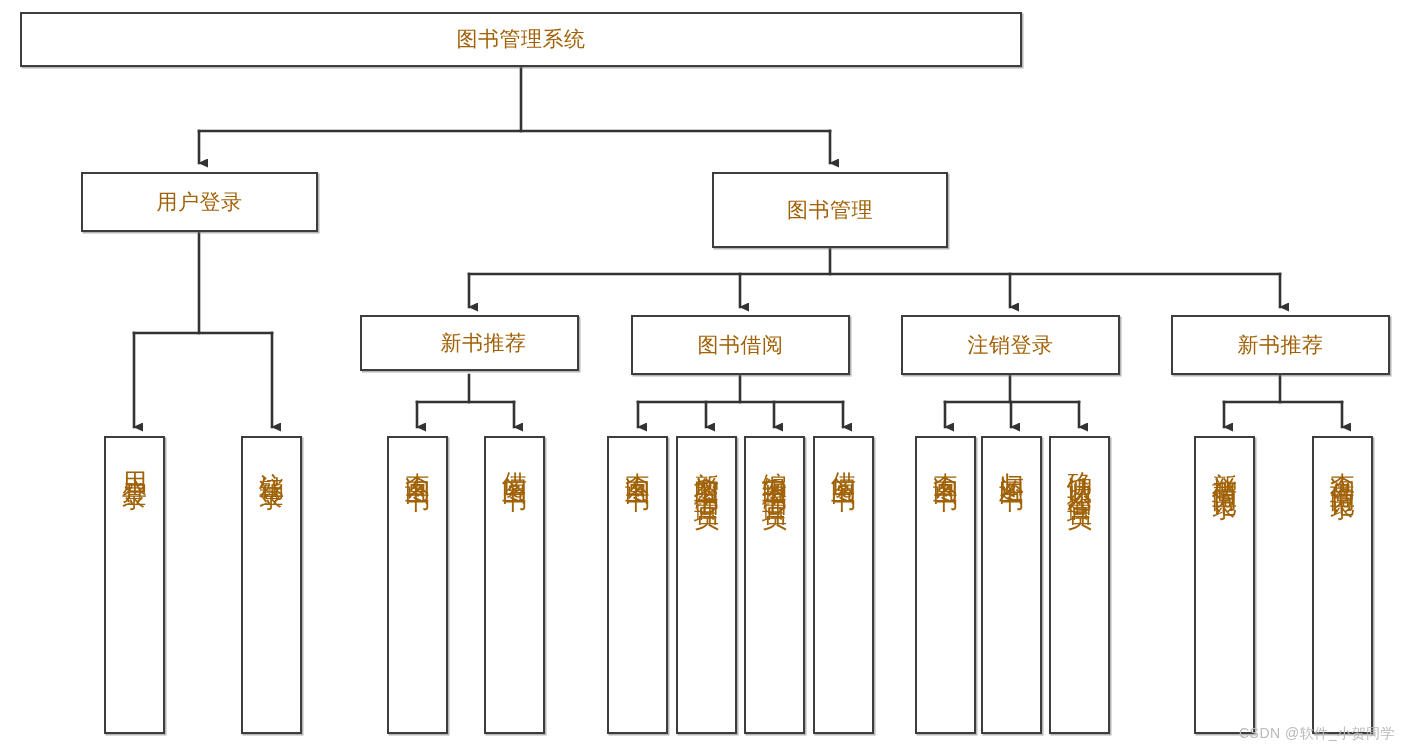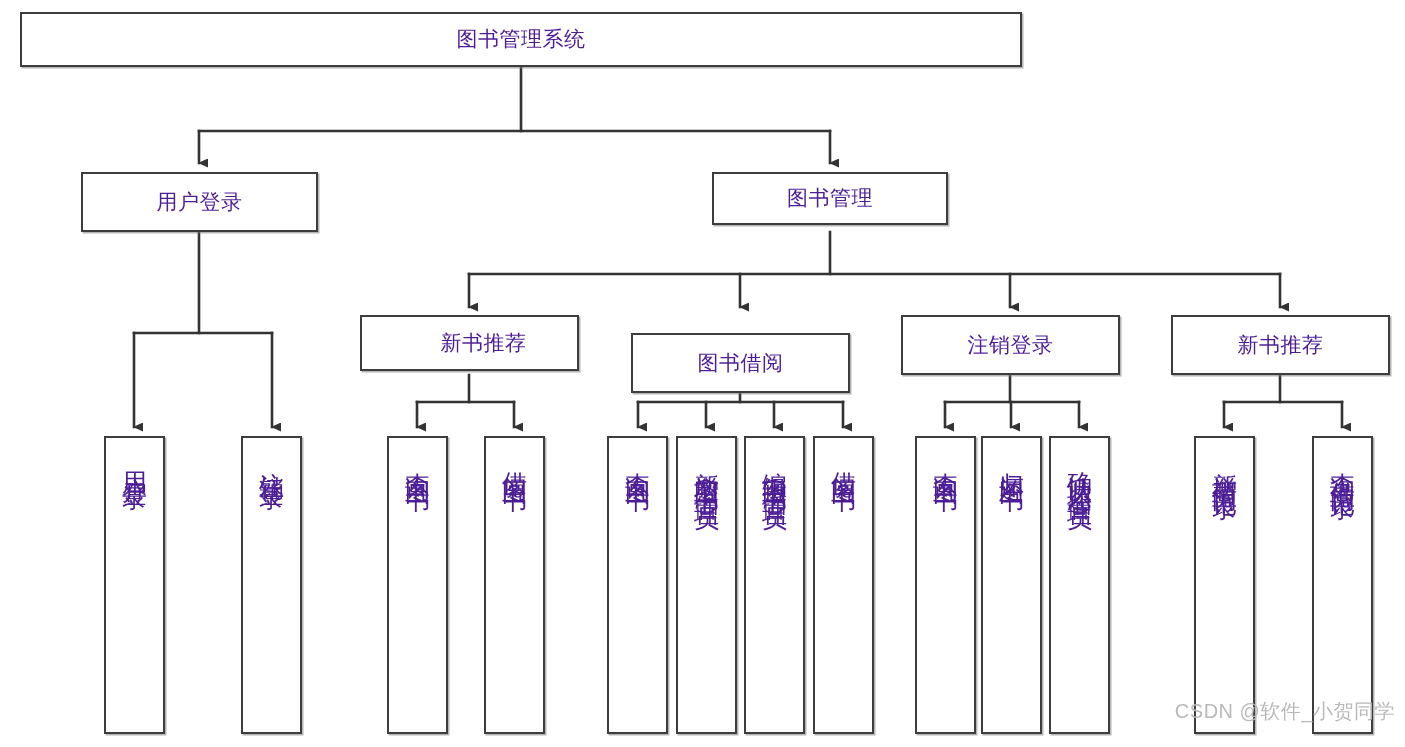--- a/index.html
+++ b/index.html
@@ -30,21 +30,21 @@
     position: absolute;
     box-sizing: border-box;
     border: 2px solid #3d3d3d;
     background: #ffffff;
     display: flex;
     align-items: center;
     justify-content: center;
     box-shadow: 1.5px 1.5px 0 rgba(120,120,120,0.55);
   }
   .node .lbl {
-    color: #4c1d95;
+    color: #a16207;
     line-height: 1.18;
     text-align: left;
     letter-spacing: 0.5px;
   }
   .node.h .lbl {
     font-size: 21px;
     white-space: nowrap;
   }
   .node.v {
     align-items: flex-start;
@@ -55,22 +55,22 @@
     writing-mode: vertical-rl;
     text-orientation: upright;
     font-size: 25px;
     letter-spacing: 5px;
     line-height: 1;
     white-space: nowrap;
   }
   .watermark {
     position: absolute;
     right: 10px;
-    bottom: 22px;
-    font-size: 20px;
+    bottom: 4px;
+    font-size: 14px;
     color: #b9b9b9;
     white-space: nowrap;
     letter-spacing: 0.5px;
   }
 </style>
 </head>
 <body>
 
 <div id="canvas">
 
@@ -124,28 +124,28 @@
     </g>
   </svg>
 
   <div class="node h" style="left:20px; top:12px; width:1002px; height:55px;">
     <span class="lbl">图书管理系统</span>
   </div>
 
   <div class="node h" style="left:81px; top:172px; width:237px; height:60px;">
     <span class="lbl">用户登录</span>
   </div>
-  <div class="node h" style="left:712px; top:172px; width:236px; height:53px;">
+  <div class="node h" style="left:712px; top:172px; width:236px; height:76px;">
     <span class="lbl">图书管理</span>
   </div>
 
   <div class="node h" style="left:360px; top:315px; width:219px; height:56px;padding-left:28px;">
     <span class="lbl">新书推荐</span>
   </div>
-  <div class="node h" style="left:631px; top:315px; width:219px; height:60px;margin-top:18px;">
+  <div class="node h" style="left:631px; top:315px; width:219px; height:60px;">
     <span class="lbl">图书借阅</span>
   </div>
   <div class="node h" style="left:901px; top:315px; width:219px; height:60px;">
     <span class="lbl">注销登录</span>
   </div>
   <div class="node h" style="left:1171px; top:315px; width:219px; height:60px;">
     <span class="lbl">新书推荐</span>
   </div>
 
   <div class="node v" style="left:104px; top:436px; width:61px; height:298px;">

